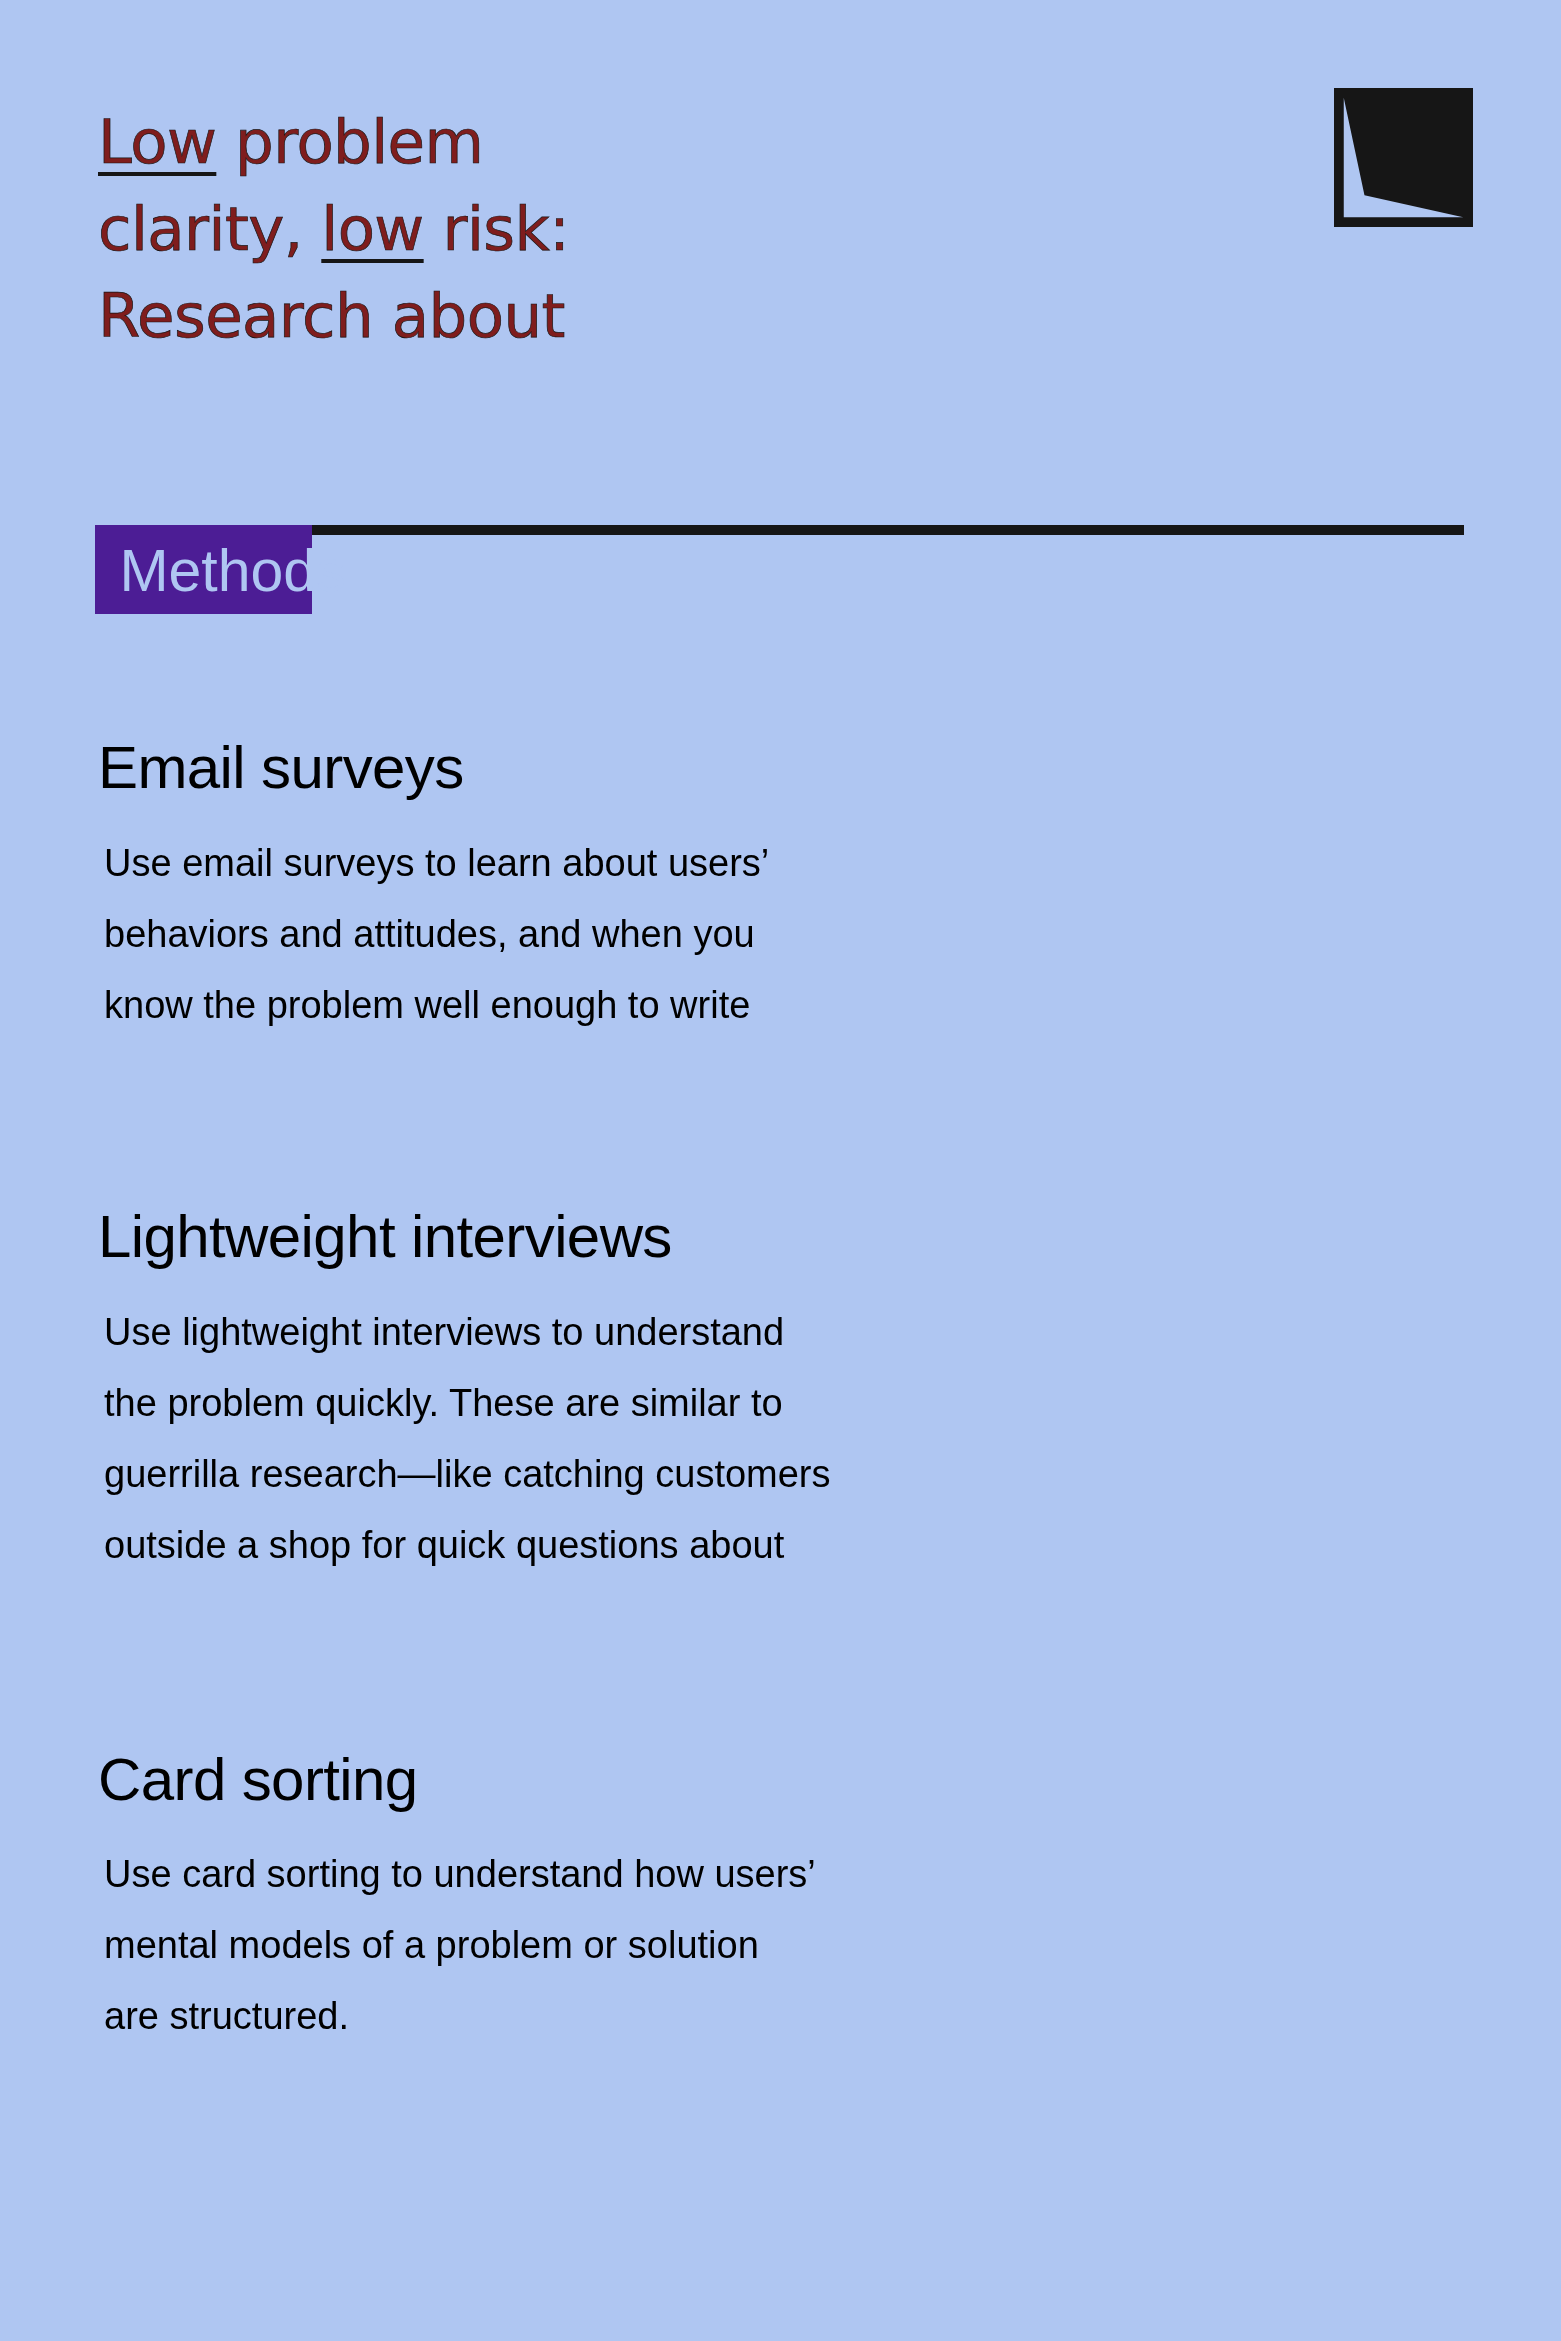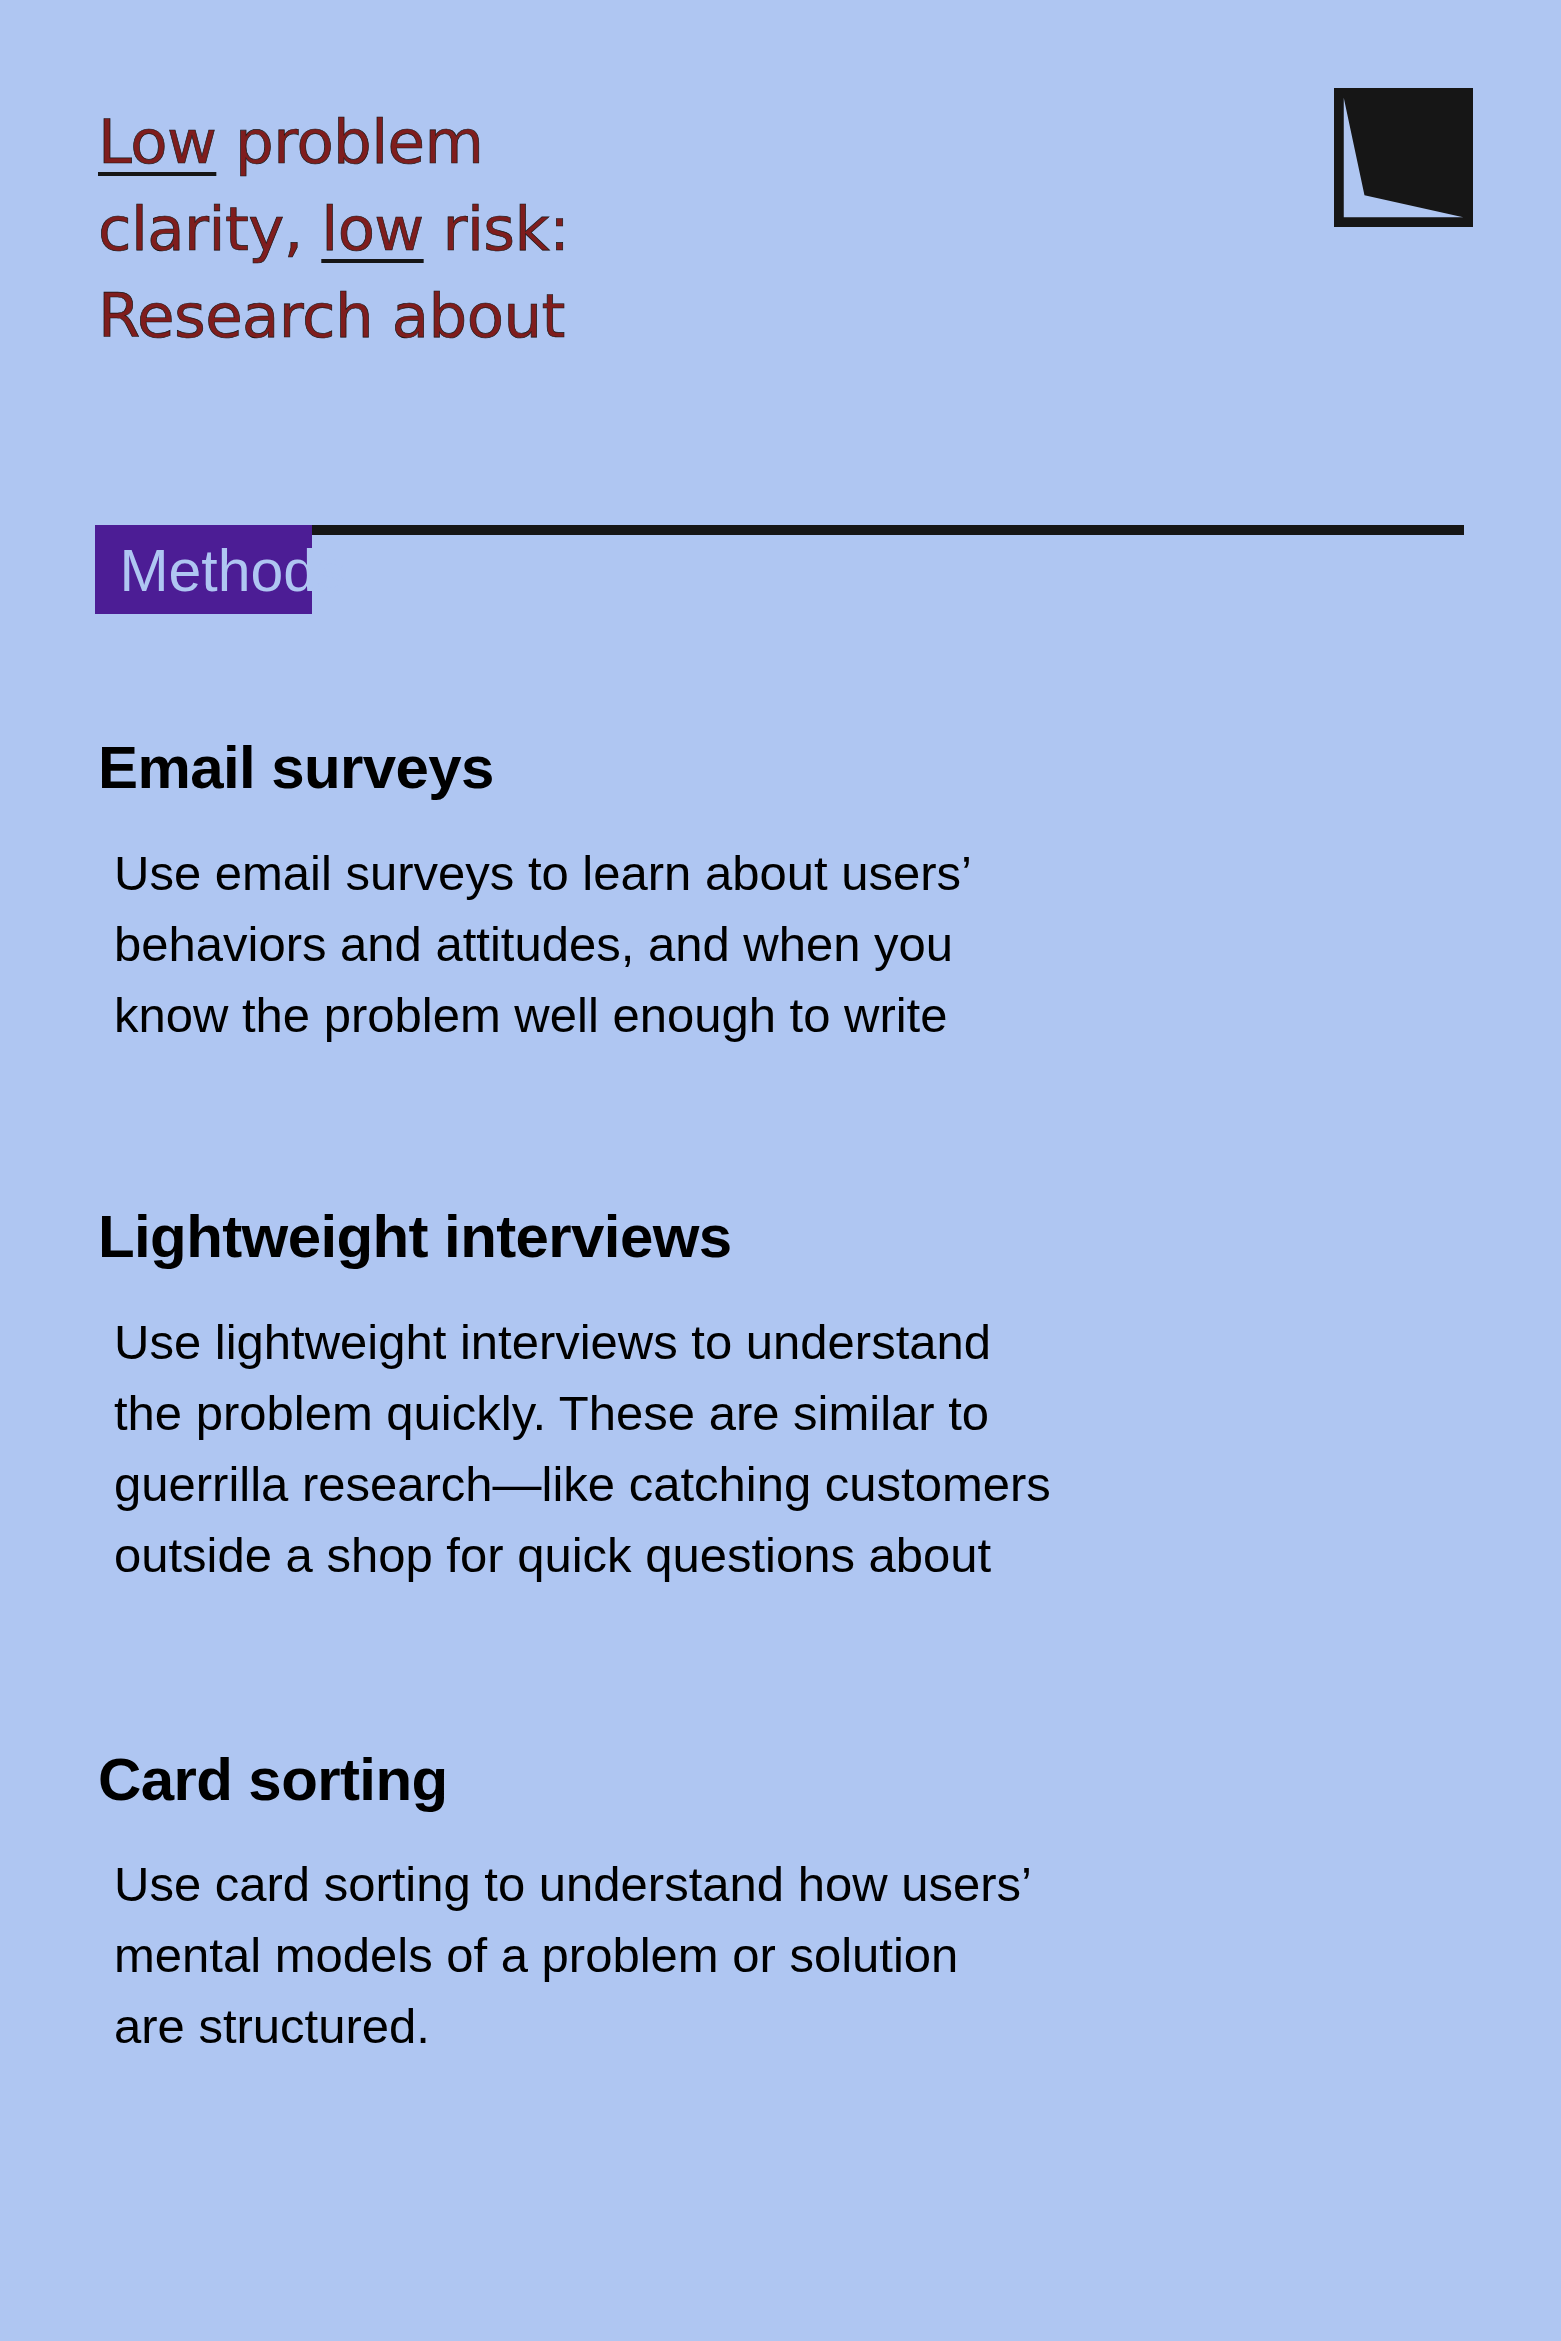--- a/index.html
+++ b/index.html
@@ -67,34 +67,34 @@
       line-height: 61px;
       font-weight: 400;
       letter-spacing: 0px;
     }
 
     .method-heading {
       position: absolute;
       left: 98px;
       margin: 0;
       font-family: "Liberation Sans", sans-serif;
-      font-weight: 700;
+      font-weight: 400;
       font-size: 60px;
       line-height: 71px;
       letter-spacing: -0.6px;
       white-space: nowrap;
       color: #000;
     }
     .method-body {
       position: absolute;
       left: 98px;
-      margin: 16px;
+      margin: 6px;
       font-family: "Liberation Sans", sans-serif;
       font-weight: 400;
-      font-size: 49px;
+      font-size: 38px;
       line-height: 71px;
       letter-spacing: 0px;
       color: #000;
     }
     .method-body .bl { display: block; white-space: nowrap; }
   </style>
 </head>
 <body>
 
 <h1 class="title">

